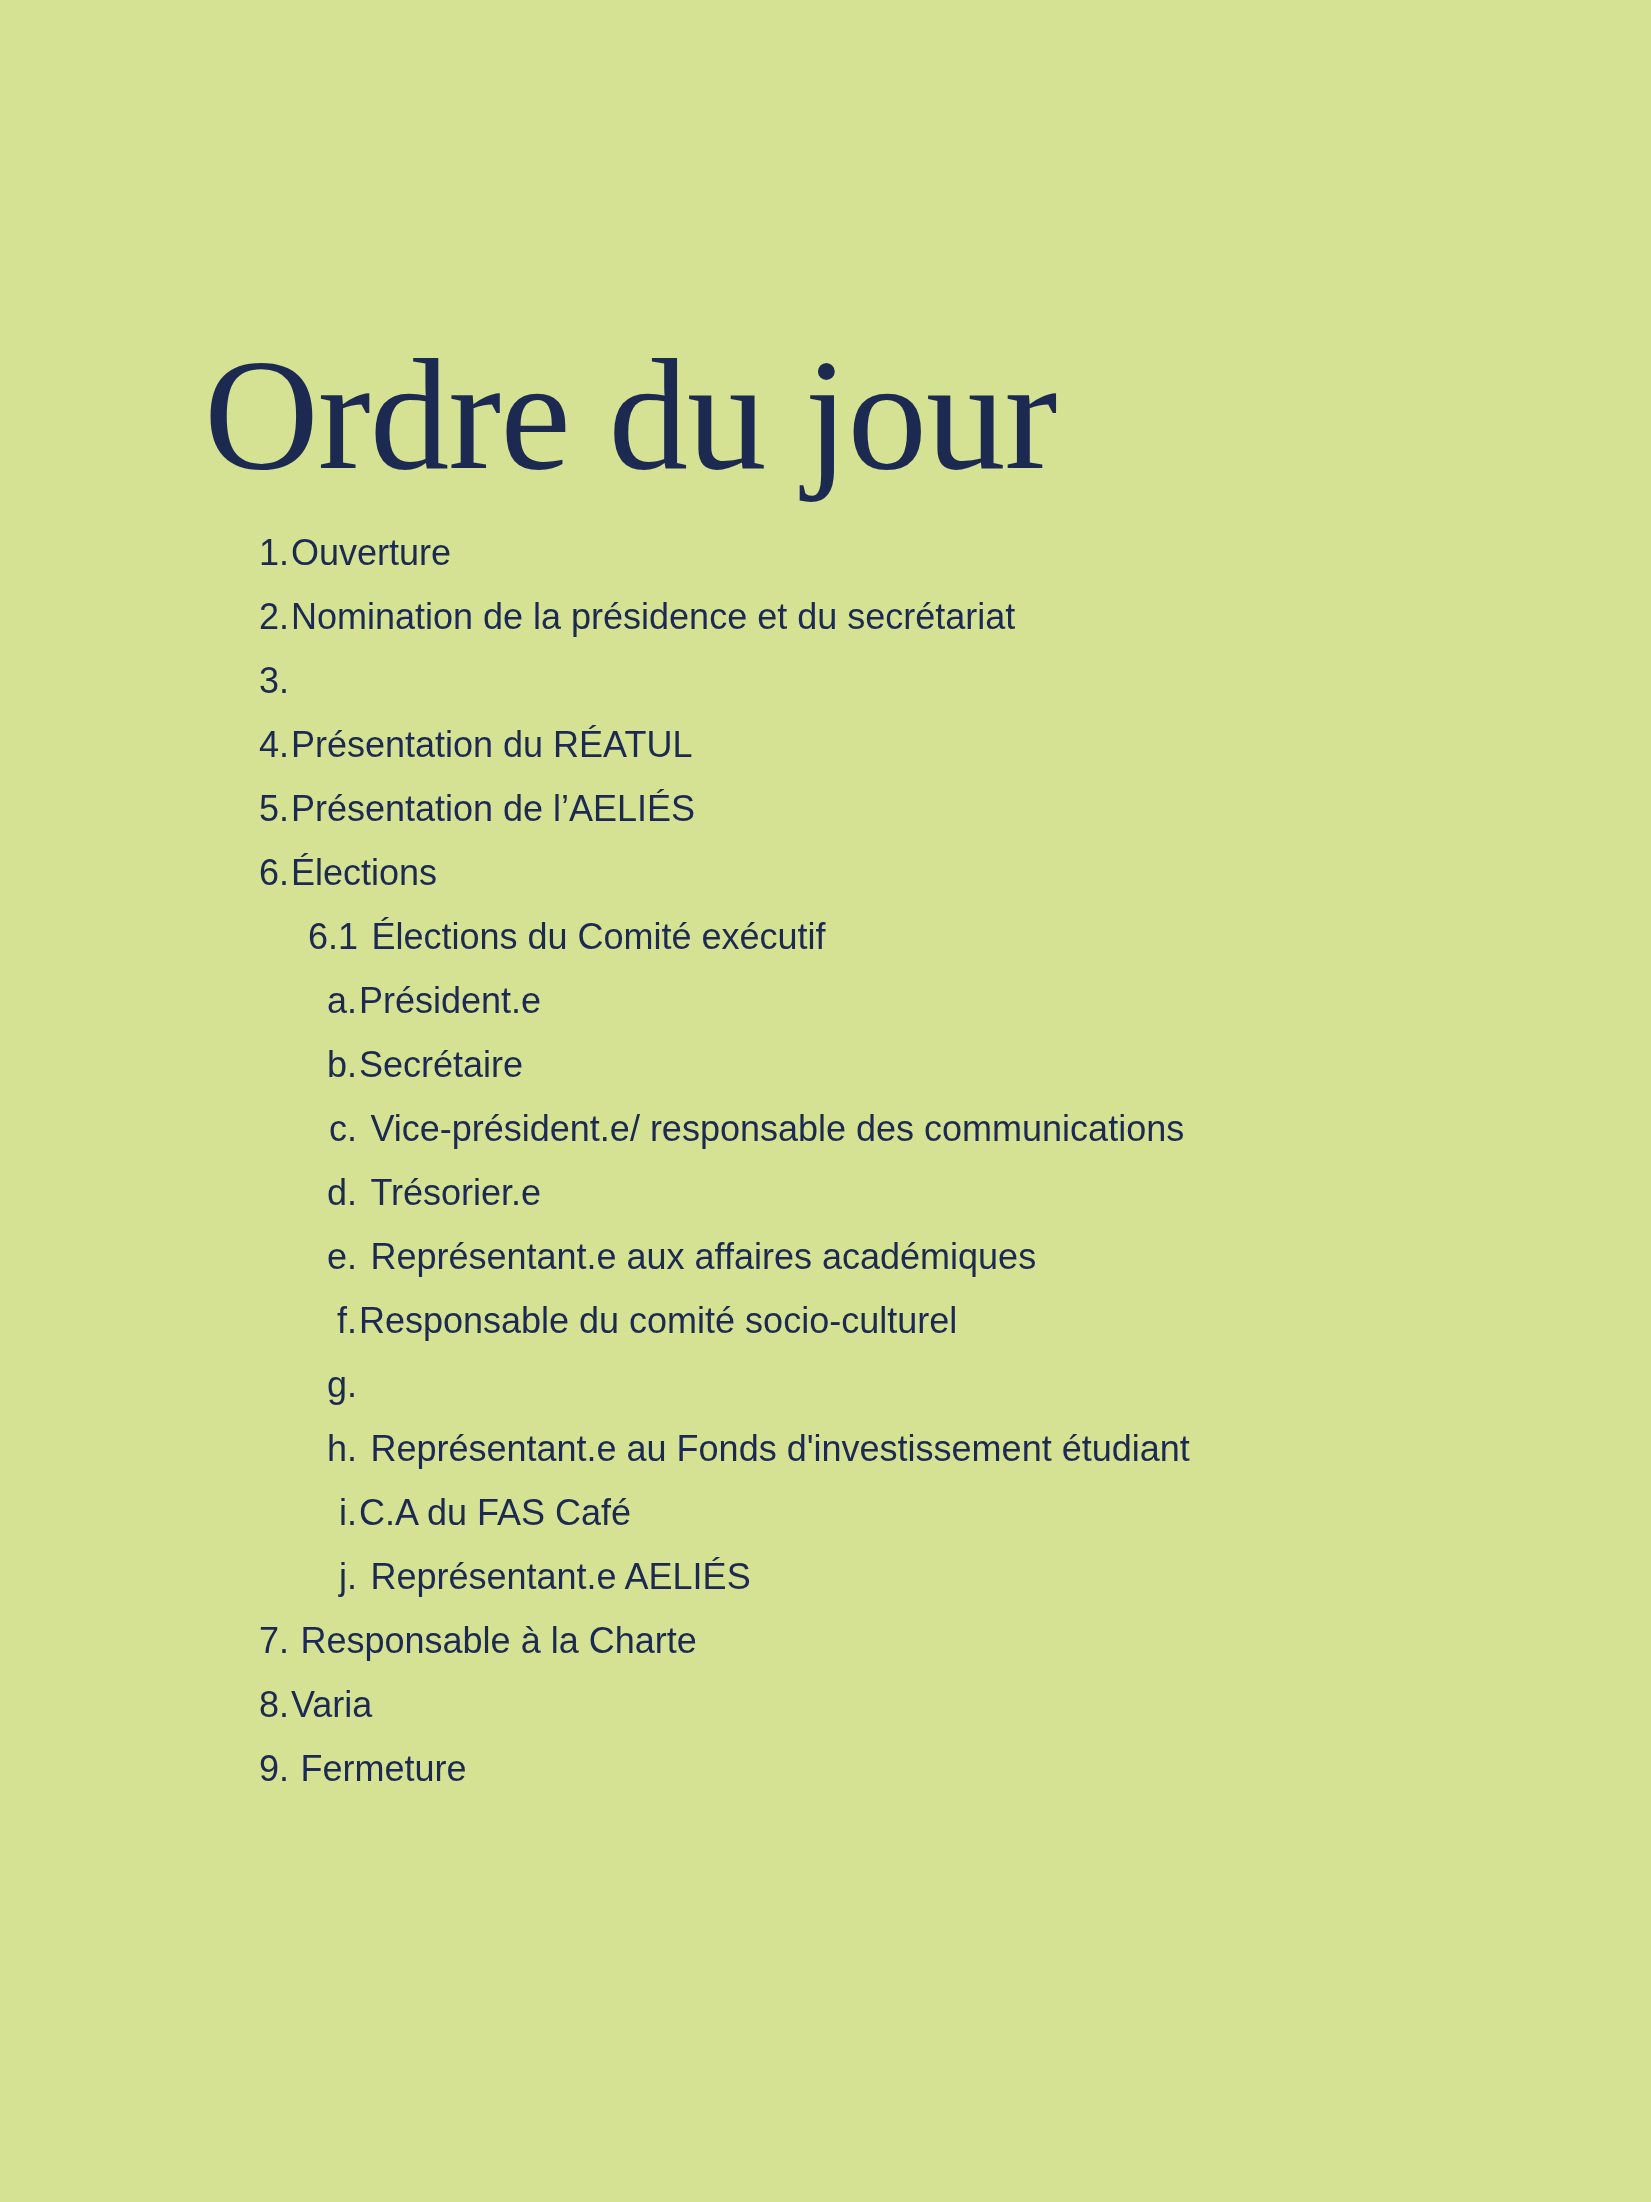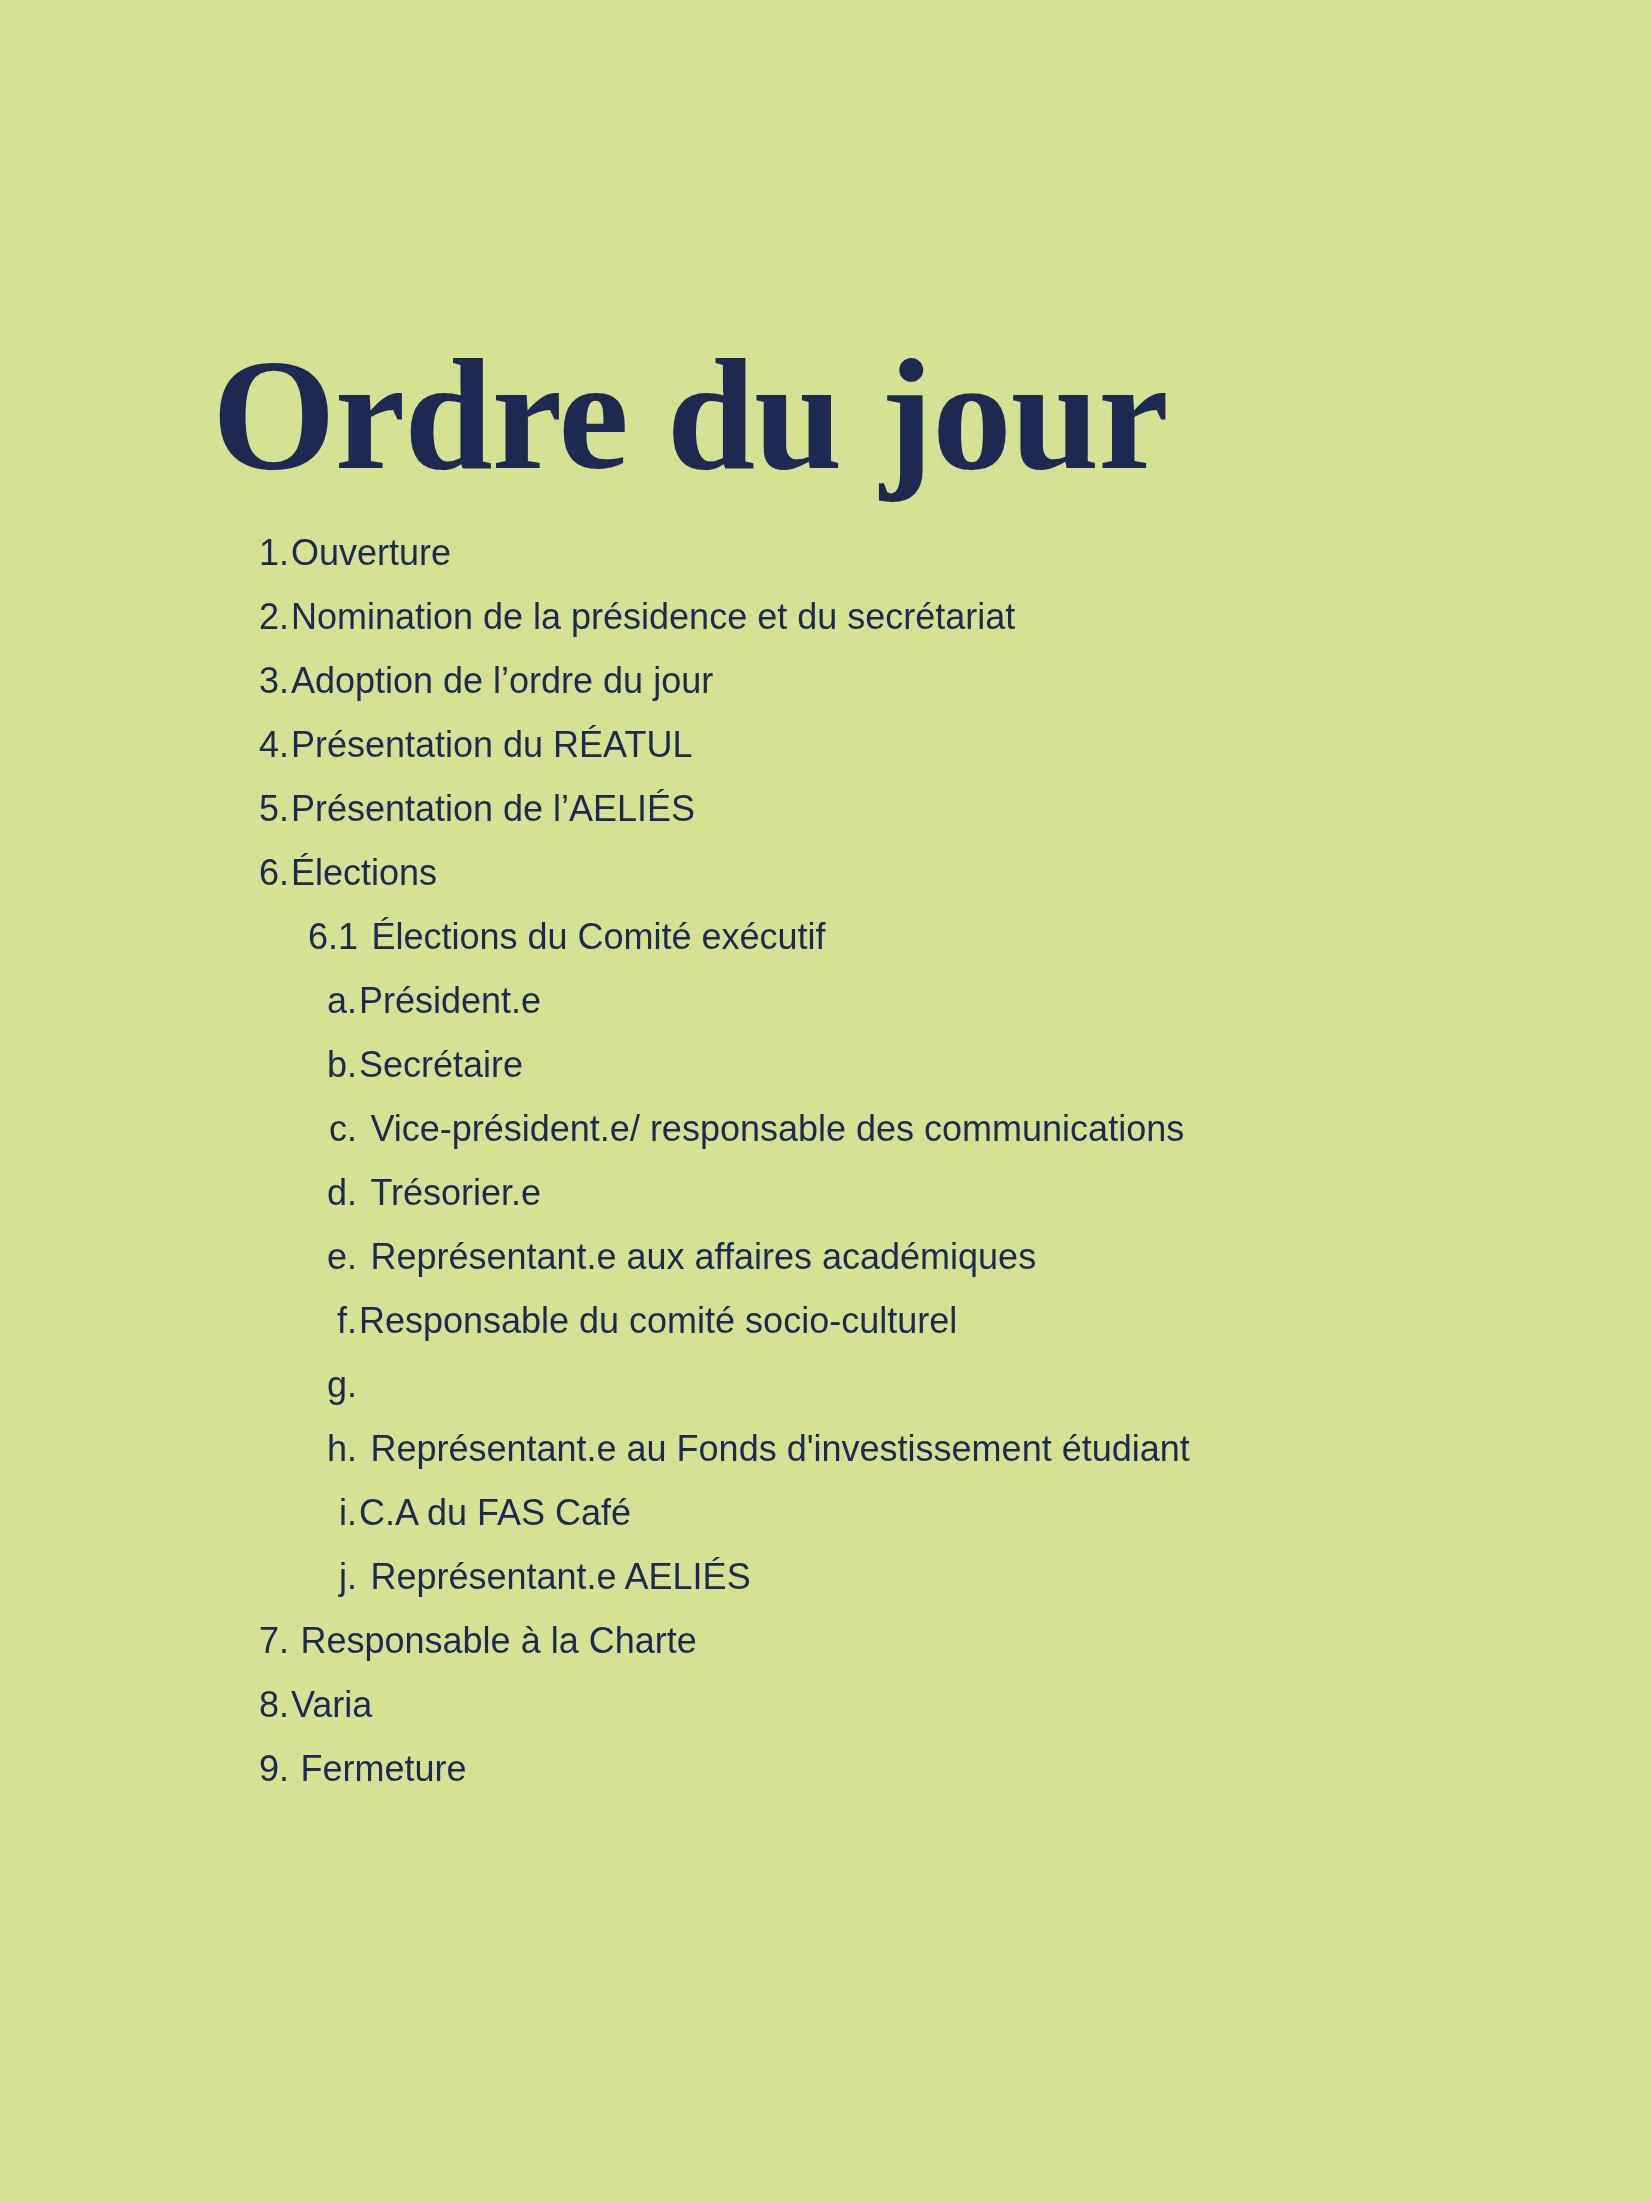--- a/index.html
+++ b/index.html
@@ -21,24 +21,24 @@
     position: relative;
     width: 1652px;
     height: 2202px;
     background: #d6e293;
     box-sizing: border-box;
   }
 
   
   .title {
     position: absolute;
-    left: 212px;
+    left: 204px;
     top: 228px;
     font-family: "Liberation Serif", "DejaVu Serif", serif;
-    font-weight: 700;
+    font-weight: 400;
     font-size: 159px;
     line-height: 1.0;
     letter-spacing: -1px;
     color: #1c2a52;
     white-space: nowrap;
   }
 
   
   .agenda {
     position: absolute;
@@ -119,21 +119,20 @@
       <div class="row lvl1">
         <span class="marker">1.</span>
         <span class="label">Ouverture</span>
       </div>
       <div class="row lvl1">
         <span class="marker">2.</span>
         <span class="label">Nomination de la présidence et du secrétariat</span>
       </div>
       <div class="row lvl1">
         <span class="marker">3.</span>
-        <span class="label">Adoption de l’ordre du jour</span>
       </div>
       <div class="row lvl1">
         <span class="marker">4.</span>
         <span class="label">Présentation du RÉATUL</span>
       </div>
       <div class="row lvl1">
         <span class="marker">5.</span>
         <span class="label">Présentation de l’AELIÉS</span>
       </div>
       <div class="row lvl1">

